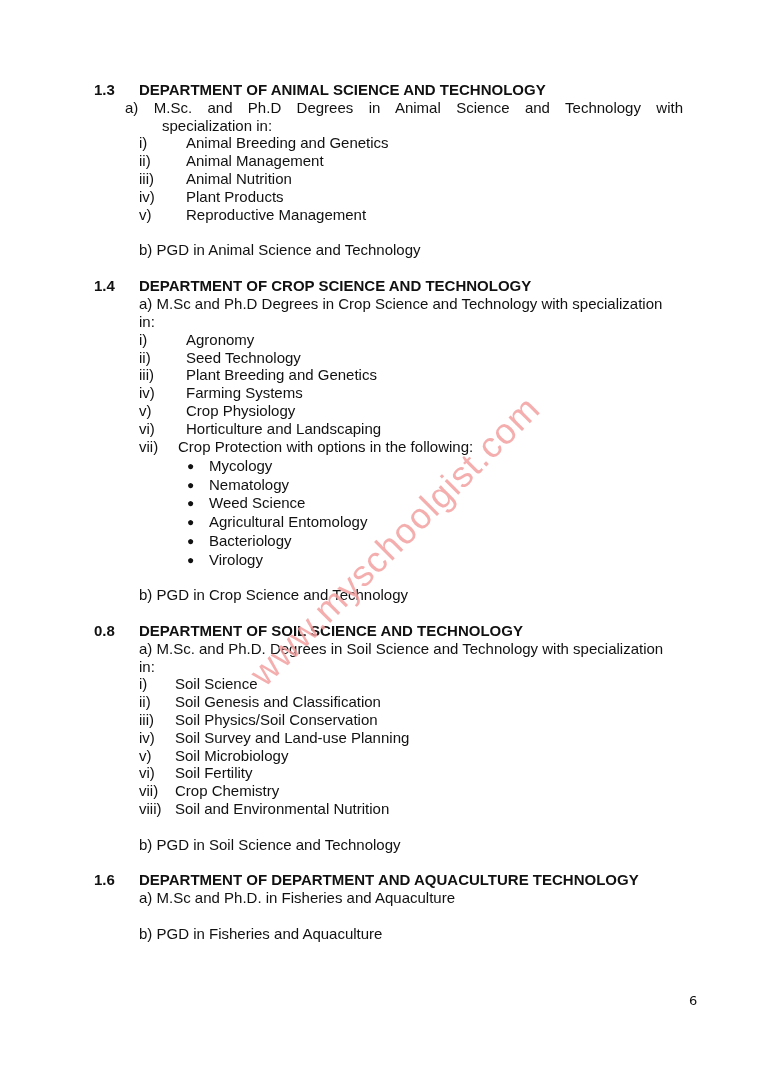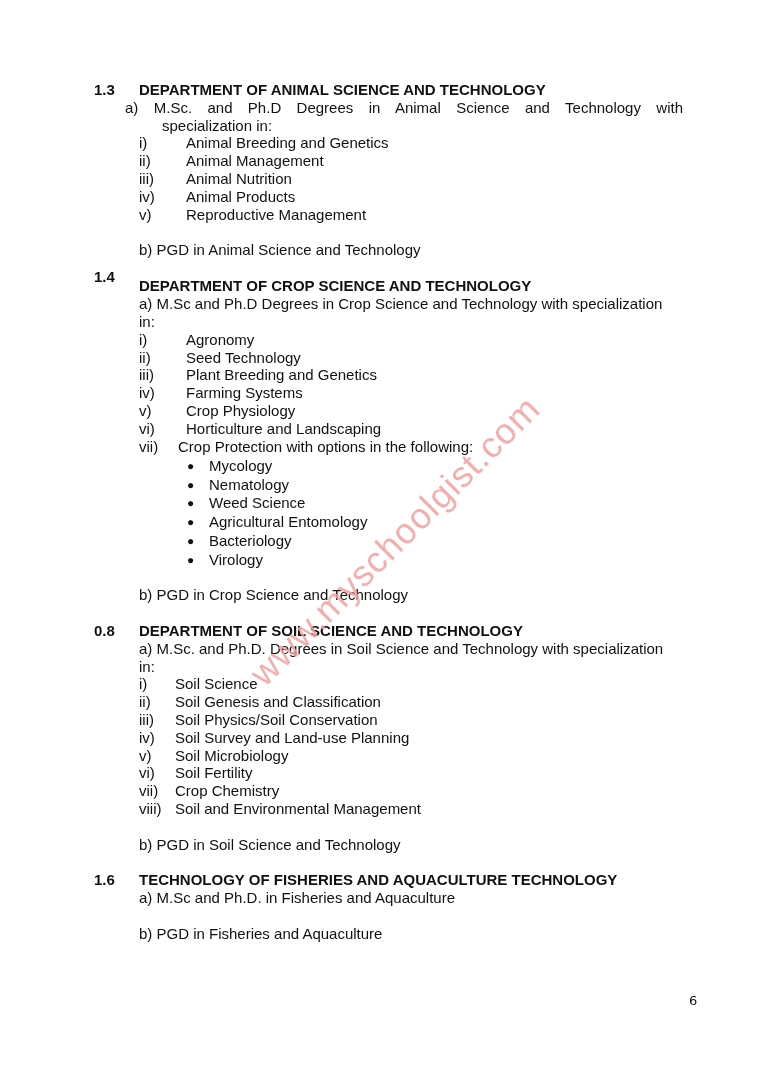--- a/index.html
+++ b/index.html
@@ -36,29 +36,29 @@
     <span class="line justified" style="top:99px">a) M.Sc. and Ph.D Degrees in Animal Science and Technology with</span>
     <span class="line para" style="top:117px; left:162px">specialization in:</span>
 
     <span class="line roman" style="top:134px">i)</span>
     <span class="line item" style="top:134px; left:186px">Animal Breeding and Genetics</span>
     <span class="line roman" style="top:152px">ii)</span>
     <span class="line item" style="top:152px; left:186px">Animal Management</span>
     <span class="line roman" style="top:170px">iii)</span>
     <span class="line item" style="top:170px; left:186px">Animal Nutrition</span>
     <span class="line roman" style="top:188px">iv)</span>
-    <span class="line item" style="top:188px; left:186px">Animal Products</span>
+    <span class="line item" style="top:188px; left:186px">Plant Products</span>
     <span class="line roman" style="top:206px">v)</span>
     <span class="line item" style="top:206px; left:186px">Reproductive Management</span>
 
     <span class="line para" style="top:241px">b) PGD in Animal Science and Technology</span>
   </div>
 
   <div>
-    <span class="line sec-num" style="top:268px">1.4</span>
+    <span class="line sec-num" style="top:277px">1.4</span>
     <span class="line sec-title" style="top:277px">DEPARTMENT OF CROP SCIENCE AND TECHNOLOGY</span>
     <span class="line para" style="top:295px">a) M.Sc and Ph.D Degrees in Crop Science and Technology with specialization</span>
     <span class="line para" style="top:313px">in:</span>
 
     <span class="line roman" style="top:331px">i)</span>
     <span class="line item" style="top:331px; left:186px">Agronomy</span>
     <span class="line roman" style="top:349px">ii)</span>
     <span class="line item" style="top:349px; left:186px">Seed Technology</span>
     <span class="line roman" style="top:366px">iii)</span>
     <span class="line item" style="top:366px; left:186px">Plant Breeding and Genetics</span>
@@ -101,28 +101,28 @@
     <span class="line item" style="top:711px; left:175px">Soil Physics/Soil Conservation</span>
     <span class="line roman" style="top:729px">iv)</span>
     <span class="line item" style="top:729px; left:175px">Soil Survey and Land-use Planning</span>
     <span class="line roman" style="top:747px">v)</span>
     <span class="line item" style="top:747px; left:175px">Soil Microbiology</span>
     <span class="line roman" style="top:764px">vi)</span>
     <span class="line item" style="top:764px; left:175px">Soil Fertility</span>
     <span class="line roman" style="top:782px">vii)</span>
     <span class="line item" style="top:782px; left:175px">Crop Chemistry</span>
     <span class="line roman" style="top:800px">viii)</span>
-    <span class="line item" style="top:800px; left:175px">Soil and Environmental Management</span>
+    <span class="line item" style="top:800px; left:175px">Soil and Environmental Nutrition</span>
 
     <span class="line para" style="top:836px">b) PGD in Soil Science and Technology</span>
   </div>
 
   <div>
     <span class="line sec-num" style="top:871px">1.6</span>
-    <span class="line sec-title" style="top:871px">TECHNOLOGY OF FISHERIES AND AQUACULTURE TECHNOLOGY</span>
+    <span class="line sec-title" style="top:871px">DEPARTMENT OF DEPARTMENT AND AQUACULTURE TECHNOLOGY</span>
     <span class="line para" style="top:889px">a)  M.Sc and Ph.D. in Fisheries and Aquaculture</span>
     <span class="line para" style="top:925px">b)  PGD in Fisheries and Aquaculture</span>
   </div>
 
   <span class="page-num">6</span>
 
   <div class="watermark">www.myschoolgist.com</div>
 </div>
 
 </body></html>

